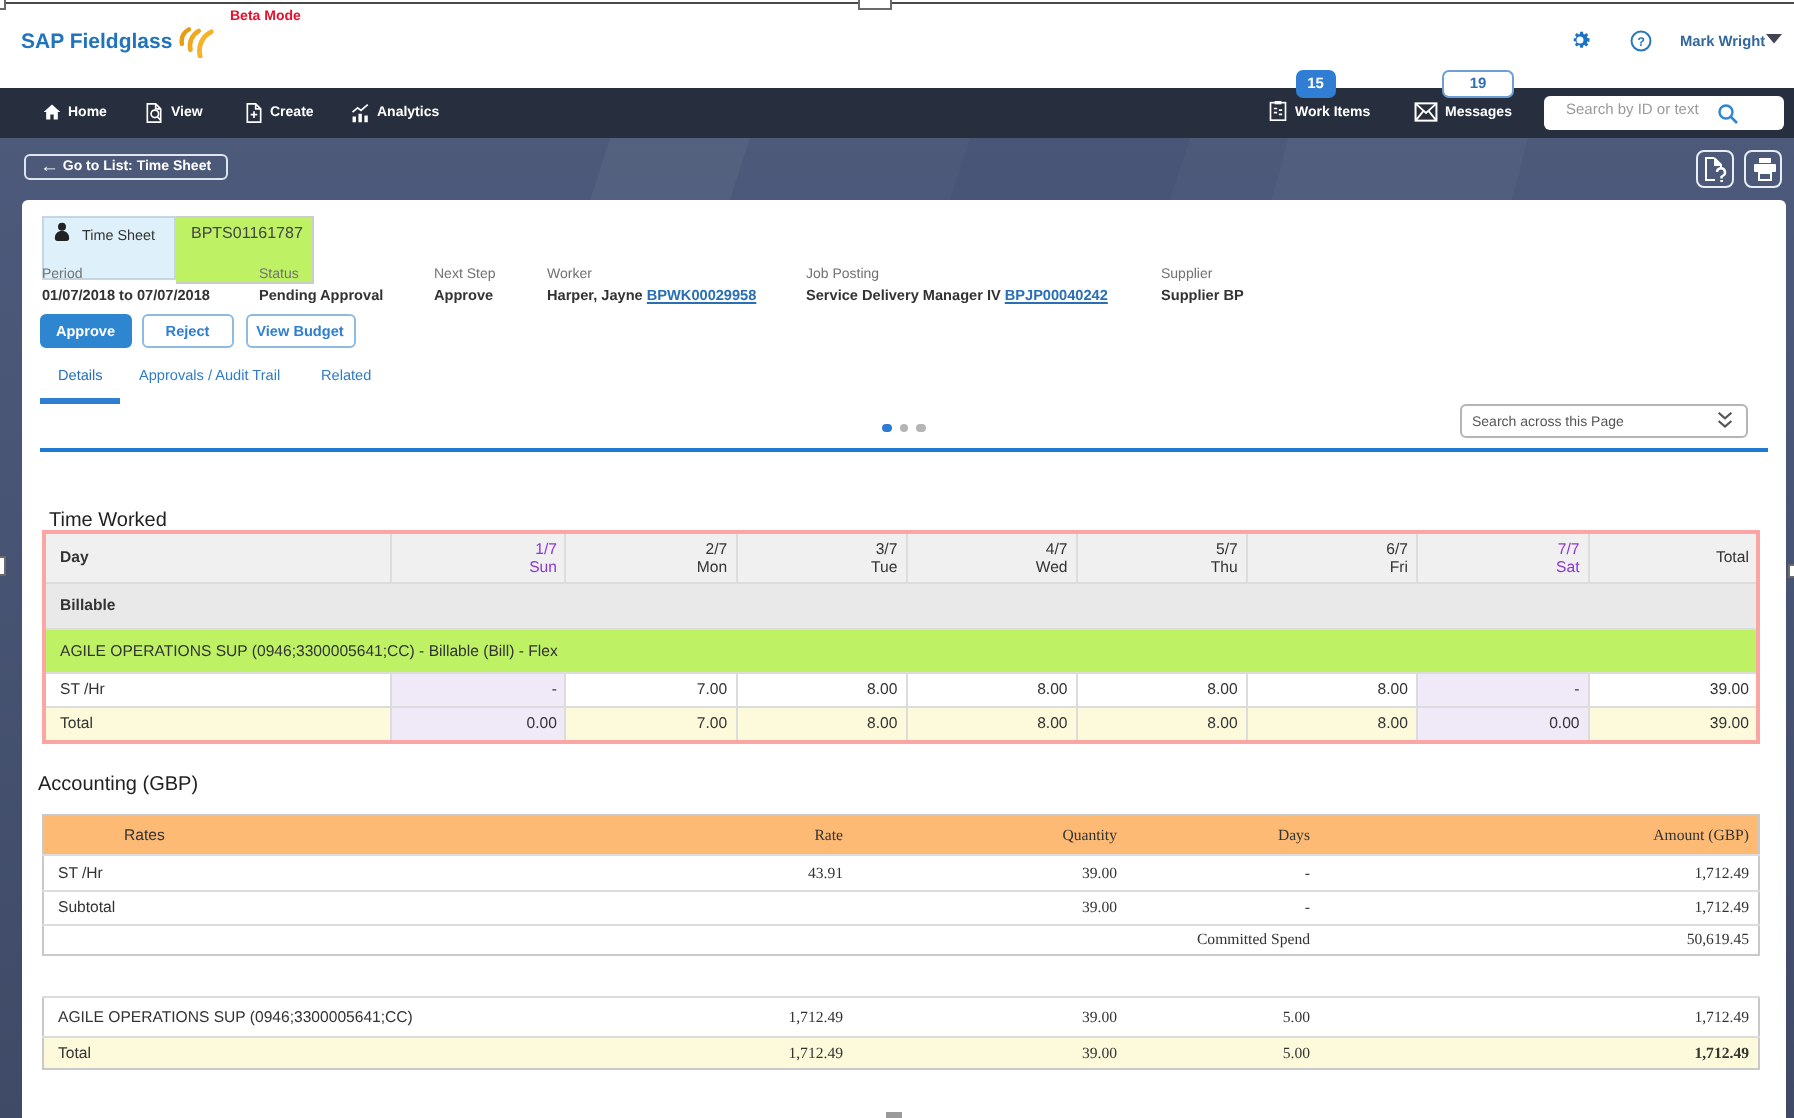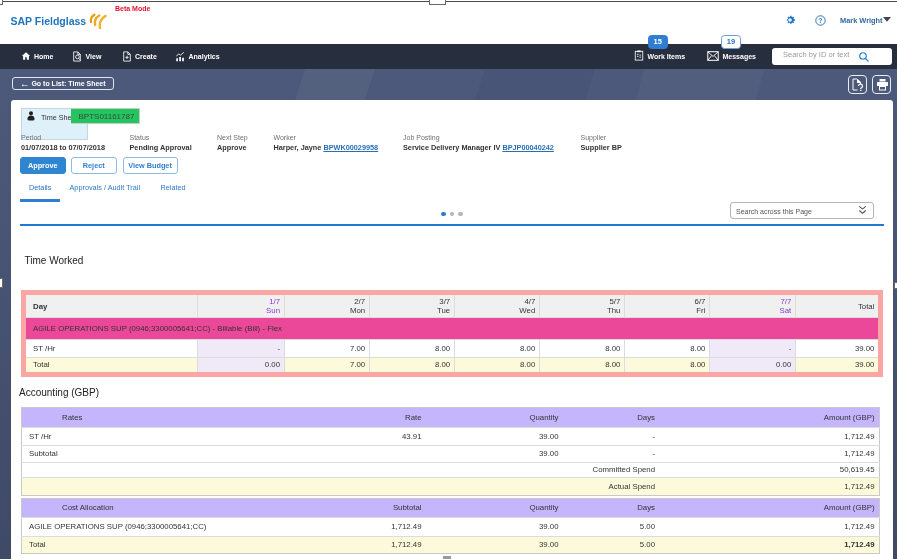--- a/index.html
+++ b/index.html
@@ -15,36 +15,36 @@
   #beta { left:115px; top:4.5px; font-size:7px; font-weight:bold; color:#e8112d; }
   #markwright { left:840px; top:16px; font-size:7.4px; color:#33689c;font-weight:bold; }
 
   
   #navbar { left:0; top:44px; width:897px; height:25px; background:#272f3e; }
   .navtxt { position:absolute; color:#fff; font-size:7px; font-weight:bold; top:53px; }
 
   
   #badge15 { left:647.5px; top:34.5px; width:20.5px; height:14px; background:#2f7ed3; border:1px solid #2f7ed3;
              border-radius:3.5px; color:#fff; font-size:7.5px; font-weight:bold; text-align:center; line-height:12px; }
-  #badge19 { left:721px; top:34.5px; width:20px; height:14px; background:#fff; border:1px solid #6d9fd4;
+  #badge19 { left:721px; top:34.5px; width:36px; height:14px; background:#fff; border:1px solid #6d9fd4;
              border-radius:3.5px; color:#2f6fb5; font-size:7.5px; font-weight:bold; text-align:center; line-height:12px; }
   #navsearch { left:772px; top:48px; width:119.5px; height:17px; background:#fff; border-radius:3px; }
   #navsearch span { position:absolute; left:11px; top:2px; font-size:7.5px; color:#9a9a9a; }
 
   
   #gotolist { left:12px; top:76.5px; width:101.5px; height:13px; border:1px solid #dfe5ee; border-radius:3px;
               color:#fff; font-size:7px; font-weight:bold; text-align:center; line-height:11.5px; }
   .topbtn { position:absolute; width:19px; height:19px; border:1px solid #e8edf4; border-radius:4px; top:75px; }
 
   
   #card { left:10.5px; top:100px; width:882.5px; height:459px; background:#fff; border-radius:3px 3px 0 0; }
 
   
   #chip1 { left:20.5px; top:107.5px; width:67px; height:32px; background:#def0f9; border:1px solid #c6d6e0; }
-  #chip2 { left:71px; top:107.5px; width:69px; height:16px; background:#22c55e; border:1px solid #ccc; border-left:none; }
+  #chip2 { left:88px; top:107.5px; width:69px; height:34px; background:#bef264; border:1px solid #ccc; border-left:none; }
   #chip1 span { position:absolute; left:19.5px; top:4px; font-size:7.2px; color:#333; white-space:nowrap; }
   #chip2 span { position:absolute; left:7.5px; top:3.5px; font-size:8px; color:#444; white-space:nowrap; }
 
   .lbl { position:absolute; top:133.5px; font-size:7px; color:#717171; white-space:nowrap; }
   .val { position:absolute; top:143px; font-size:7.3px; font-weight:bold; color:#333; white-space:nowrap; }
   .val a { color:#2a6fb5; text-decoration:underline; }
 
   
   #btnApprove { left:19.5px; top:156.5px; width:46.5px; height:17px; background:#2e86d1; border:1px solid #2e86d1;
                 border-radius:3px; color:#fff; font-size:7.3px; font-weight:bold; text-align:center; line-height:15px; }
@@ -62,35 +62,35 @@
   #searchpage span { position:absolute; left:5.5px; top:4.5px; font-size:7px; color:#555; }
 
   #blueline { left:20px; top:223.5px; width:864px; height:2px; background:#1e7ad2; }
 
   
   #hTimeWorked { left:24.5px; top:255px; font-size:10px; color:#222; }
   #hAccounting { left:19px; top:386.5px; font-size:10px; color:#222; }
 
   
   table { border-collapse:collapse; table-layout:fixed; }
-  #tw { position:absolute; left:21px; top:290px; width:857.5px; border:5px solid #fca5a5; font-size:7.8px; color:#333; }
+  #tw { position:absolute; left:21px; top:265px; width:857.5px; border:2px solid #fca5a5; font-size:7.8px; color:#333; }
   #tw td { border:1px solid #dcdcdc; padding:0 4px 0 7px; overflow:hidden; white-space:nowrap; }
   #tw .num { text-align:right; }
   #tw tr.hd td { background:#f0f0f0; height:25px; line-height:9px; }
   #tw tr.billable td { background:#e9e9e9; height:23px; font-weight:bold; }
-  #tw tr.agile td { background:#ec4899; height:22px; }
+  #tw tr.agile td { background:#bef264; height:22px; }
   #tw tr.st td { height:17.5px; }
   #tw tr.tot td { background:#fcfadb; height:17px; }
   #tw td.lav { background:#efe9f8 !important; }
   .purple { color:#8c35d4; }
 
   .acct { position:absolute; left:21px; width:857.5px; border:1px solid #c9c9c9; font-size:7.8px; color:#333; }
   .acct td { padding:0 4px 0 7px; border-top:1px solid #dcdcdc; overflow:hidden; white-space:nowrap; }
-  .acct .num { text-align:right; }
-  .acct tr.hd td { background:#c4b5fd; border-top:none;padding-left:40px; }
+  .acct .num { text-align:right;font-family:Liberation Serif, serif; }
+  .acct tr.hd td { background:#fdba74; border-top:none;padding-left:40px; }
   .acct tr.yel td { background:#fcfadb; }
 
   
   .notch { position:absolute; background:#fff; border:1px solid #6a6a6a; }
 </style>
 </head>
 <body>
 
 <div class="abs" id="topbar"></div>
 <div class="abs" id="toplineart"></div>
@@ -252,20 +252,23 @@
     <td style="font-weight:bold;">Day</td>
     <td class="num purple">1/7<br>Sun</td>
     <td class="num">2/7<br>Mon</td>
     <td class="num">3/7<br>Tue</td>
     <td class="num">4/7<br>Wed</td>
     <td class="num">5/7<br>Thu</td>
     <td class="num">6/7<br>Fri</td>
     <td class="num purple">7/7<br>Sat</td>
     <td class="num">Total</td>
   </tr>
+  <tr class="billable">
+        <td colspan="9">Billable</td>
+      </tr>
   <tr class="agile">
         <td colspan="9">AGILE OPERATIONS SUP (0946;3300005641;CC) - Billable (Bill) - Flex</td>
       </tr>
   <tr class="st">
     <td>ST /Hr</td>
         <td class="num lav">-</td>
         <td class="num">7.00</td>
         <td class="num">8.00</td>
     <td class="num">8.00</td>
         <td class="num">8.00</td>
@@ -318,46 +321,32 @@
         <td class="num">-</td>
         <td class="num">1,712.49</td>
       </tr>
   <tr>
         <td style="height:15.5px;"></td>
         <td class="num"></td>
         <td class="num"></td>
         <td class="num">Committed Spend</td>
         <td class="num">50,619.45</td>
       </tr>
-  <tr class="yel">
-        <td style="height:17.5px;"></td>
-        <td class="num"></td>
-        <td class="num"></td>
-        <td class="num">Actual Spend</td>
-        <td class="num">1,712.49</td>
-      </tr>
 </tbody>
   </table>
 
 <table class="acct" style="top:498px;">
   <colgroup>
       <col style="width:242px">
       <col style="width:162px">
       <col style="width:137px">
       <col style="width:96.5px">
       <col style="width:220px">
     </colgroup>
   <tbody>
-      <tr class="hd">
-        <td style="height:18.5px;">Cost Allocation</td>
-        <td class="num">Subtotal</td>
-        <td class="num">Quantity</td>
-        <td class="num">Days</td>
-        <td class="num">Amount (GBP)</td>
-      </tr>
   <tr>
         <td style="height:19.5px;">AGILE OPERATIONS SUP (0946;3300005641;CC)</td>
         <td class="num">1,712.49</td>
         <td class="num">39.00</td>
         <td class="num">5.00</td>
         <td class="num">1,712.49</td>
       </tr>
   <tr class="yel">
         <td style="height:16.5px;">Total</td>
         <td class="num">1,712.49</td>

